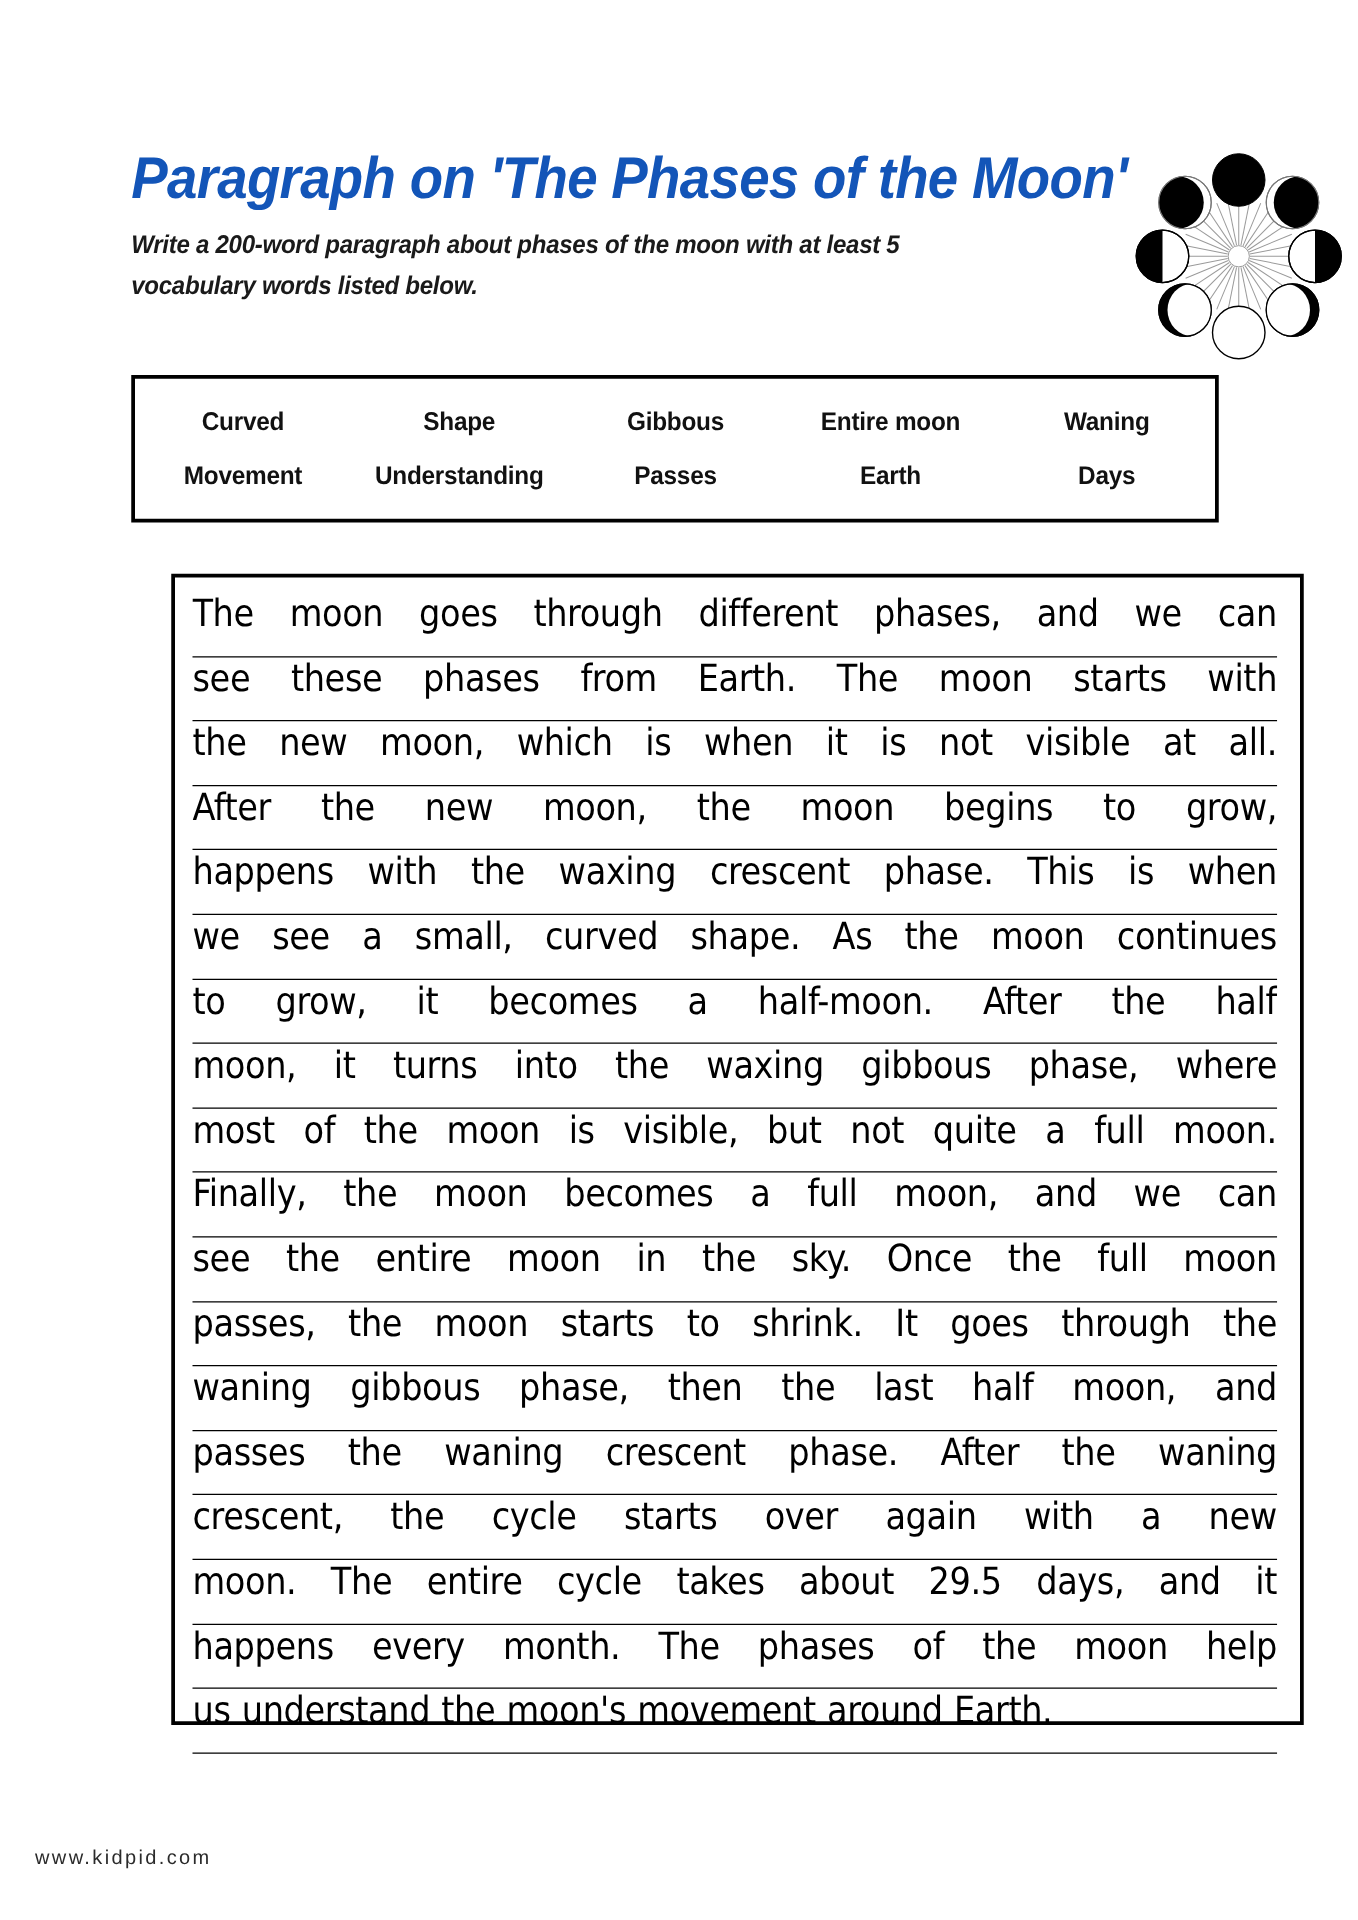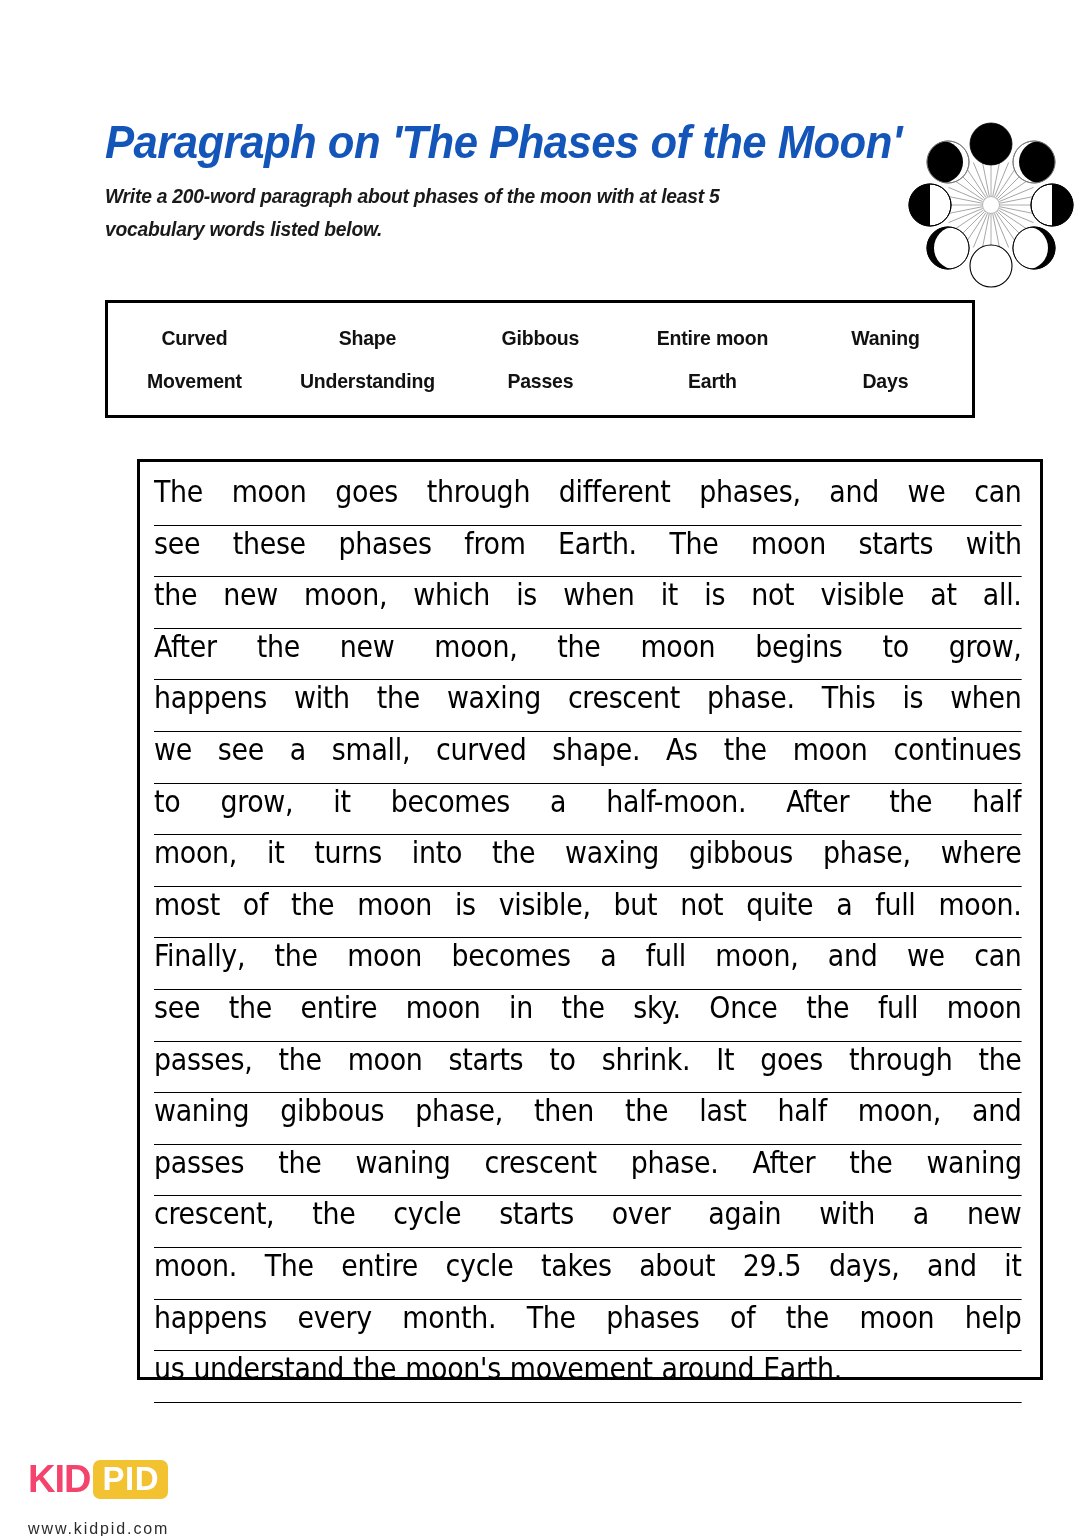--- a/index.html
+++ b/index.html
@@ -538,23 +538,17 @@
         <span class="word">the</span>
         <span class="word">moon's</span>
         <span class="word">movement</span>
         <span class="word">around</span>
         <span class="word">Earth.</span>
       </div>
     </div>
 </div>
 
 <div id="footer-logo">
-  <div id="logo-mark">
-    <span id="logo-kid">KID</span>
-    <span id="logo-pid-wrap">
-      <span id="logo-pid">PID</span>
-    </span>
-  </div>
   <div id="logo-url">www.kidpid.com</div>
 </div>
 
 <div id="footer-note">
 </div>
 
 </body></html>

